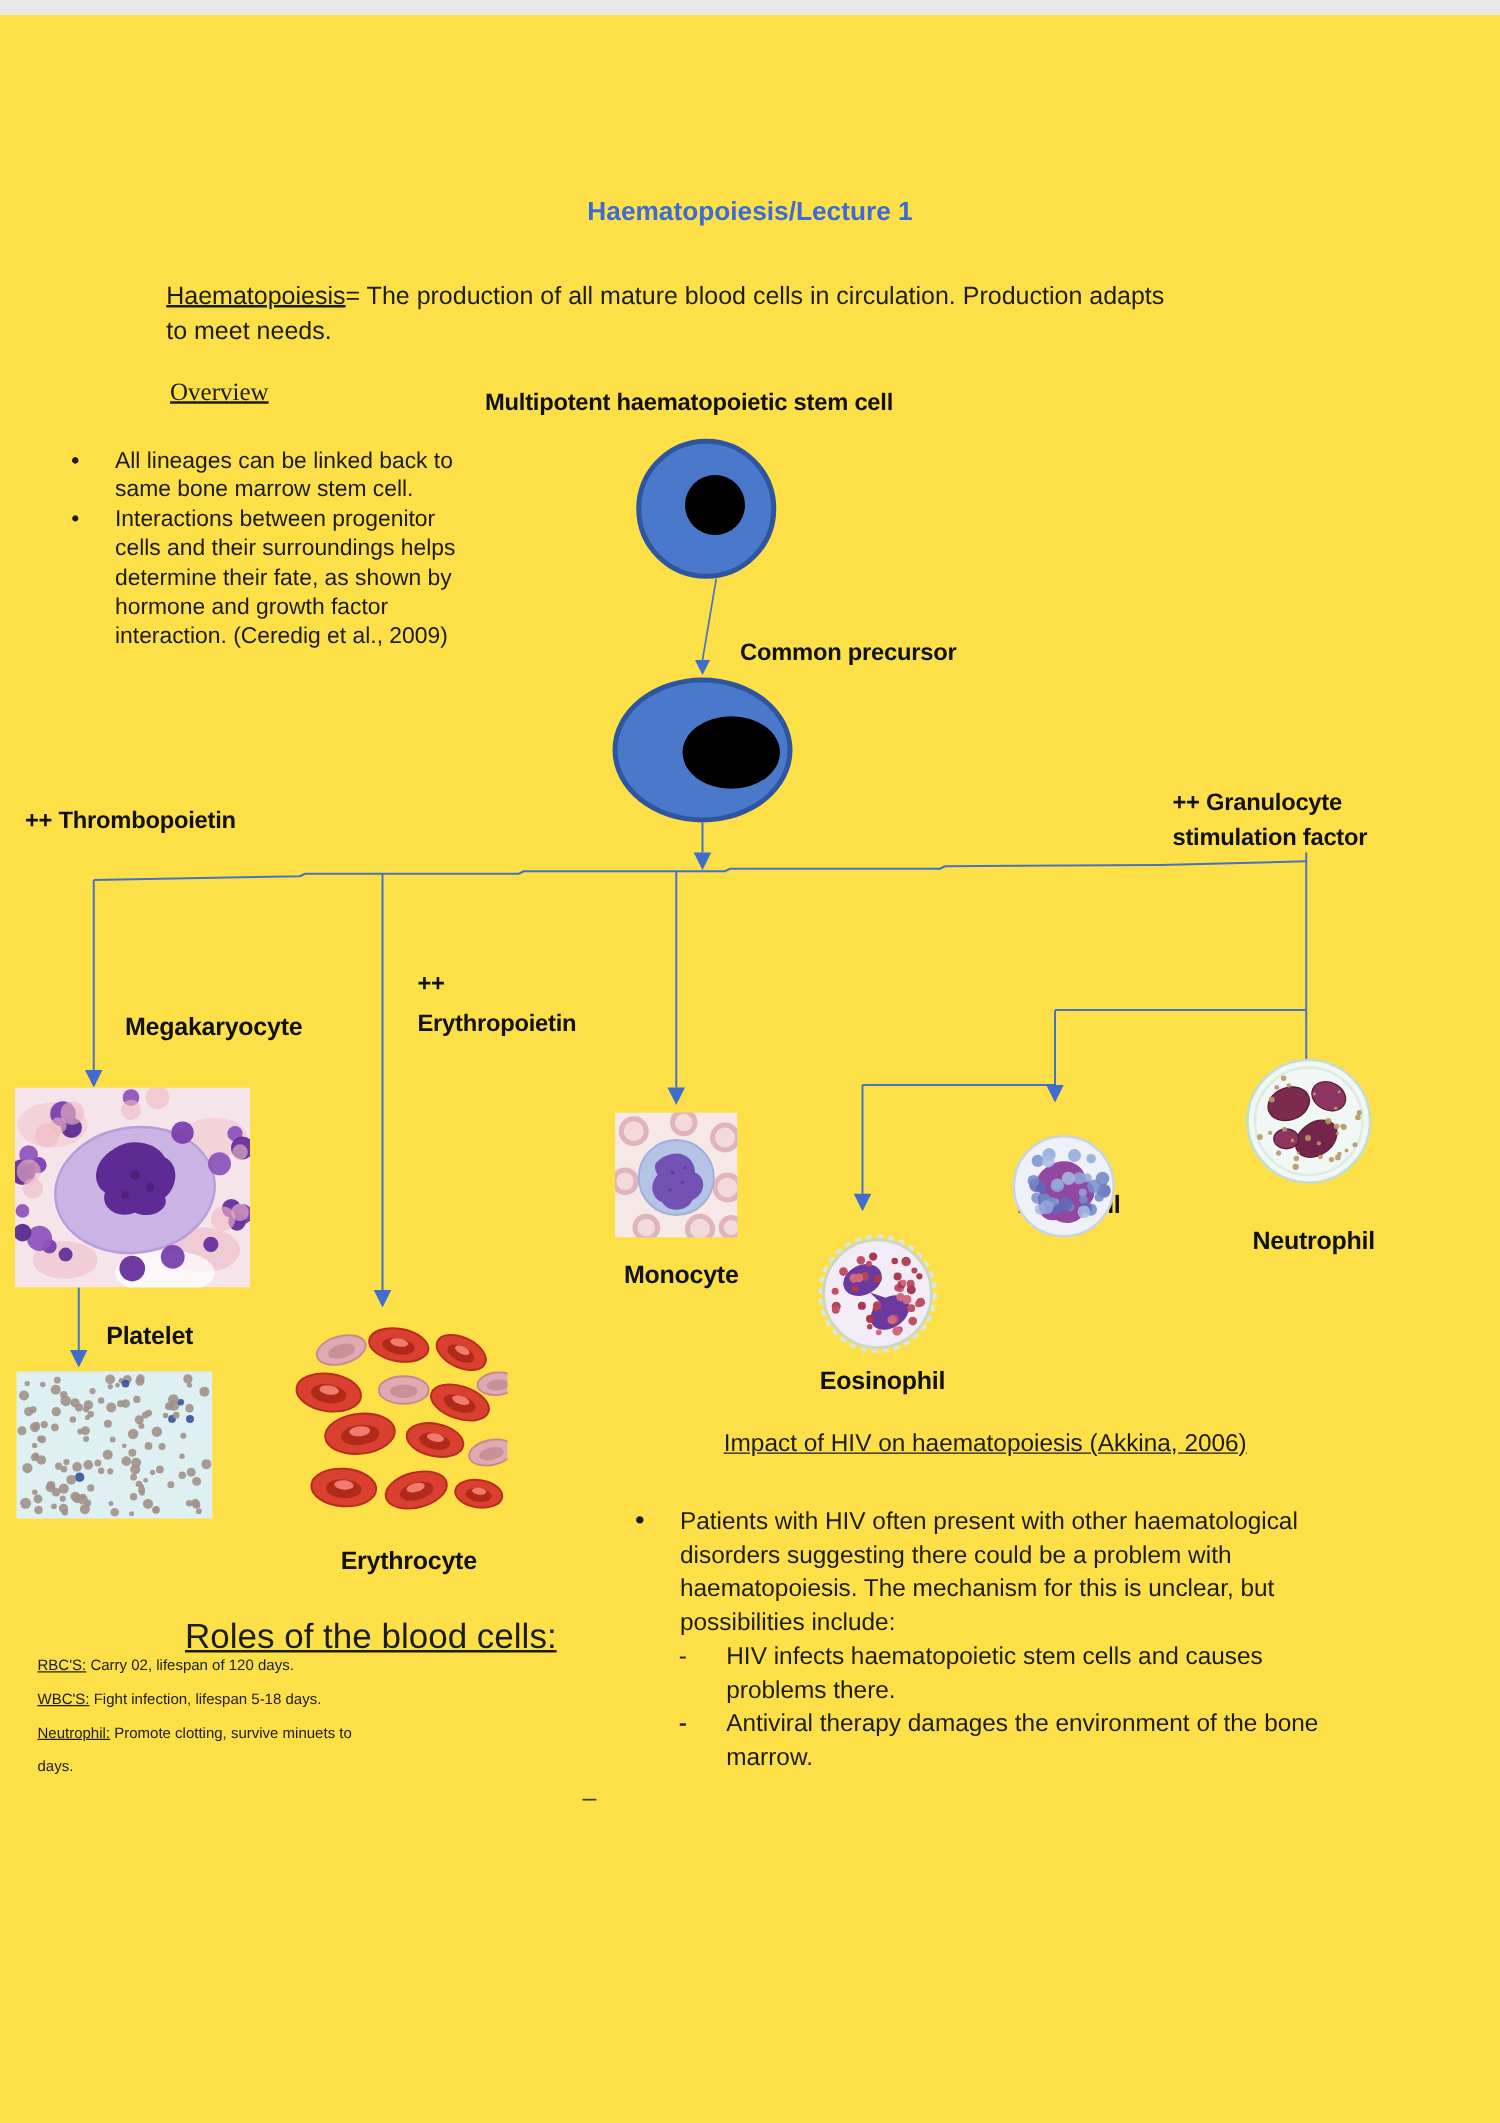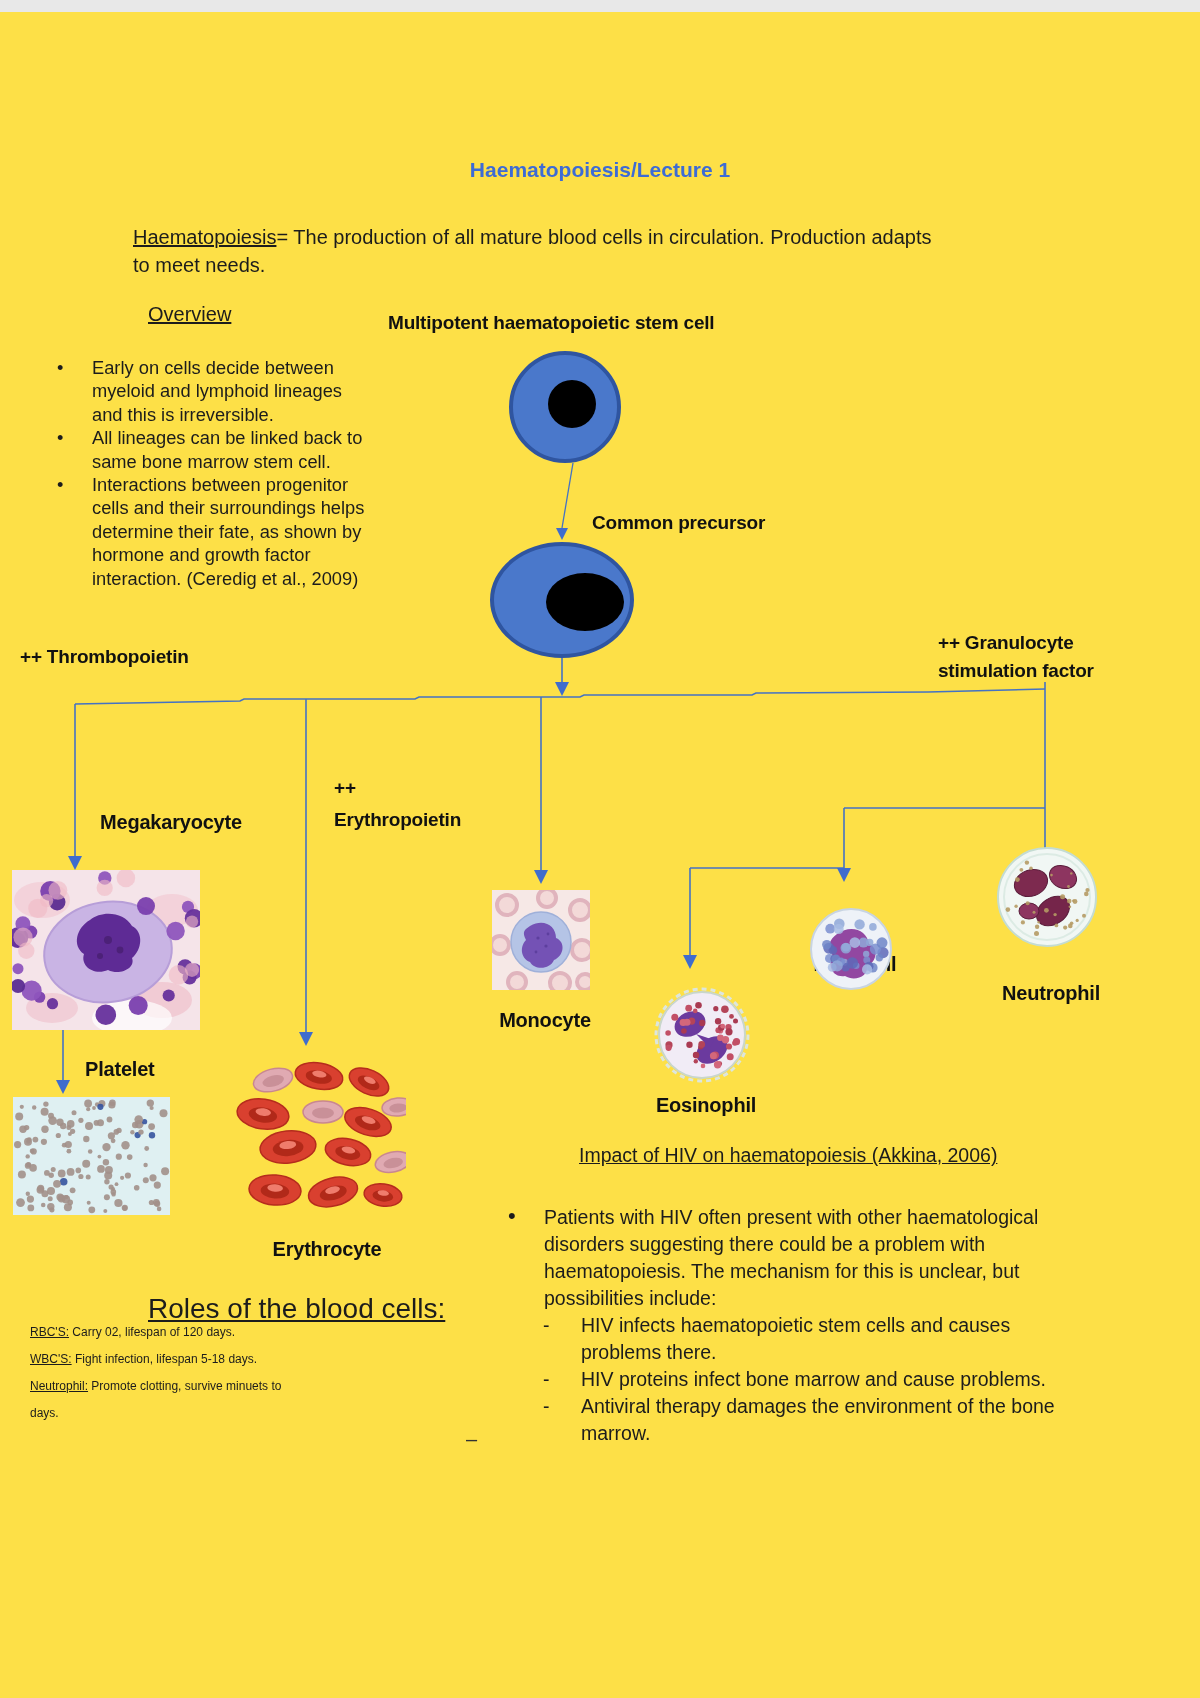--- a/index.html
+++ b/index.html
@@ -31,26 +31,25 @@
 <body>
 
 <div id="page">
 
   <div class="abs title" style="top:146px;left:0;">Haematopoiesis/Lecture 1</div>
 
   <div class="abs body-text" style="left:133px;top:211px;width:930px;">
     <span class="u">Haematopoiesis</span><span>= The production of all mature blood cells in circulation. Production adapts<br>to meet needs.</span>
   </div>
 
-  <div class="abs body-text u" style="left:148px;top:288px;">Overview</div>
+  <div class="abs body-text u" style="left:136px;top:288px;font-family:Liberation Serif, serif;">Overview</div>
 
   <div class="abs bullets" style="left:55px;top:344px;width:335px;">
     <div class="bullet-item">
       <span class="bullet-dot">•</span>
-      <span>Early on cells decide between<br>myeloid and lymphoid lineages<br>and this is irreversible.</span>
     </div>
     <div class="bullet-item">
       <span class="bullet-dot">•</span>
       <span>All lineages can be linked back to<br>same bone marrow stem cell.</span>
     </div>
     <div class="bullet-item">
       <span class="bullet-dot">•</span>
       <span>Interactions between progenitor<br>cells and their surroundings helps<br>determine their fate, as shown by<br>hormone and growth factor<br>interaction. (Ceredig et al., 2009)</span>
     </div>
   </div>
@@ -541,21 +540,20 @@
     <div class="hiv-bullet-row">
       <span class="hiv-bullet-dot">•</span>
       <span>Patients with HIV often present with other haematological<br>disorders suggesting there could be a problem with<br>haematopoiesis. The mechanism for this is unclear, but<br>possibilities include:</span>
     </div>
     <div class="sub-row">
       <span class="sub-dash">-</span>
       <span>HIV infects haematopoietic stem cells and causes<br>problems there.</span>
     </div>
     <div class="sub-row">
       <span class="sub-dash">-</span>
-      <span>HIV proteins infect bone marrow and cause problems.</span>
     </div>
     <div class="sub-row">
       <span class="sub-dash">-</span>
       <span>Antiviral therapy damages the environment of the bone<br>marrow.</span>
     </div>
   </div>
 
 </div>
 
 </body></html>

